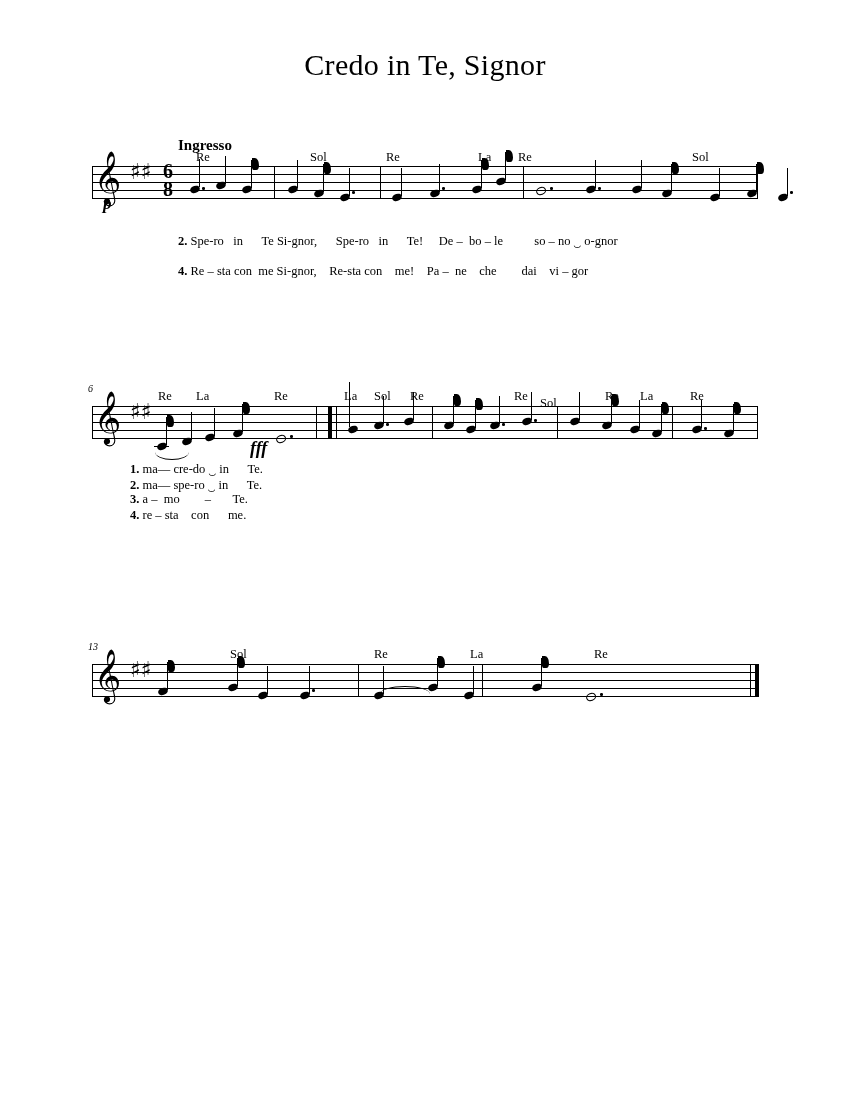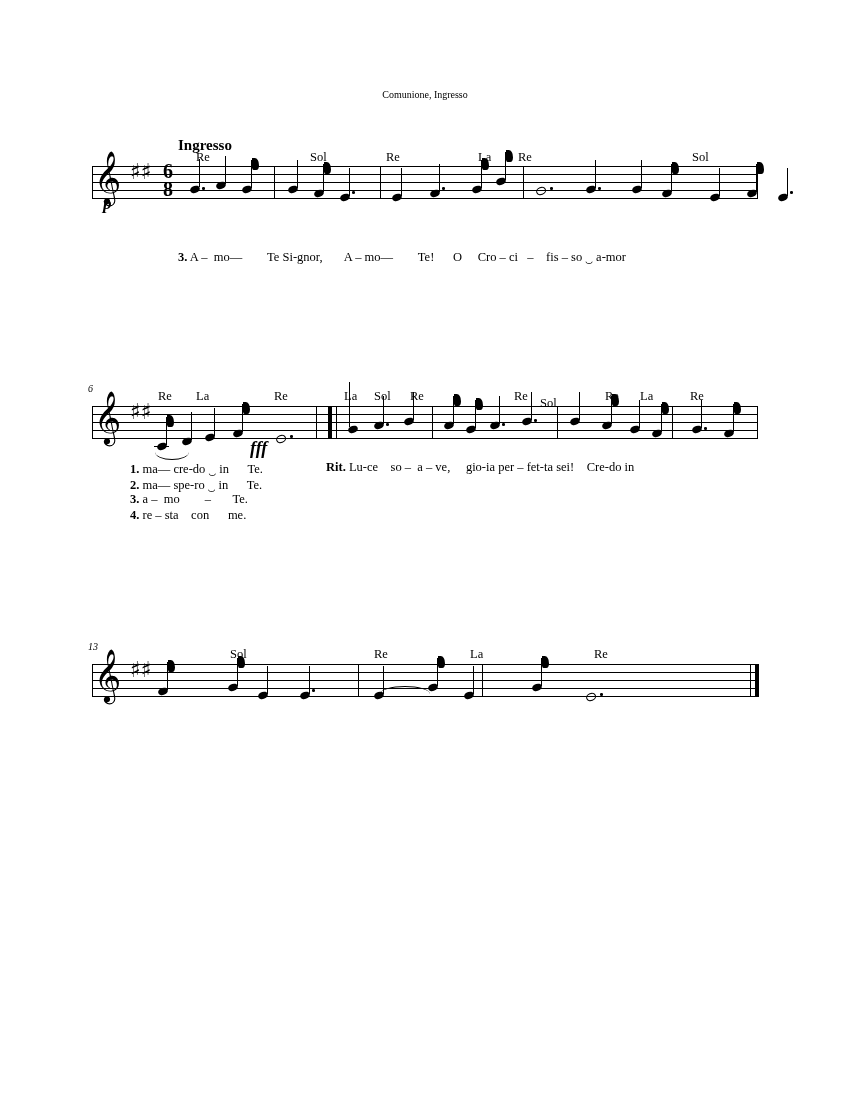--- a/index.html
+++ b/index.html
@@ -192,21 +192,21 @@
   .lyric-line {
     position: absolute;
     white-space: pre;
   }
 </style>
 </head>
 <body>
 
 <div class="sheet">
 
-  <div class="subtitle">Comunione, Ingresso</div>
+  <div class="title">Credo in Te, Signor</div>
 
   <div class="system s1">
 
     <div class="tempo" style="left:178px; top:7px;">Ingresso</div>
 
     <div class="chord" style="left:196px; top:20px;">Re</div>
     <div class="chord" style="left:310px; top:20px;">Sol</div>
     <div class="chord" style="left:386px; top:20px;">Re</div>
     <div class="chord" style="left:478px; top:20px;">La</div>
     <div class="chord" style="left:518px; top:20px;">Re</div>
@@ -313,21 +313,22 @@
       <div class="note">
         <div class="head" style="left:686px; top:28px;"></div>
         <div class="dot" style="left:698px; top:25px;"></div>
         <div class="stem" style="left:695px; top:2px; height:28px;"></div>
       </div>
     </div>
 
     <div class="dynamic" style="left:103px; top:64px;">p</div>
 
     <div class="lyrics">
-      <div class="lyric-line" style="left:178px; top:118px;"><span class="lyric-num">3.</span> <span>A –  mo—        Te Si-gnor,       A – mo—        Te!      O     Cro – ci   –    fis – so ‿ a-mor</span></div>
+      <div class="lyric-line" style="left:178px; top:102px;"><span class="lyric-num">2.</span> <span>Spe-ro   in      Te Si-gnor,      Spe-ro   in      Te!     De –  bo – le          so – no ‿ o-gnor</span></div>
+      <div class="lyric-line" style="left:178px; top:134px;"><span class="lyric-num">4.</span> <span>Re – sta con  me Si-gnor,    Re-sta con    me!    Pa –  ne    che        dai    vi – gor</span></div>
     </div>
   </div>
 
   <div class="system s2">
 
     <div class="measure-num" style="left:88px; top:11px;">6</div>
 
     <div class="chord" style="left:158px; top:17px;">Re</div>
     <div class="chord" style="left:196px; top:17px;">La</div>
     <div class="chord" style="left:274px; top:17px;">Re</div>
@@ -447,21 +448,20 @@
         <div class="head" style="left:632px; top:24px;"></div>
         <div class="stem" style="left:641px; top:-2px; height:28px;"></div>
         <div class="flag" style="left:642px; top:-4px;"></div>
       </div>
     </div>
 
     <div class="dynamic" style="left:250px; top:66px; font-size:18px;">fff</div>
 
     <div class="lyrics">
       <div class="lyric-line" style="left:130px; top:88px;"><span class="lyric-num">1.</span> <span>ma— cre-do ‿ in      Te.</span></div>
-      <div class="lyric-line" style="left:326px; top:88px;"><span class="lyric-num">Rit.</span> <span>Lu-ce    so –  a – ve,     gio-ia per – fet-ta sei!    Cre-do in</span></div>
       <div class="lyric-line" style="left:130px; top:104px;"><span class="lyric-num">2.</span> <span>ma— spe-ro ‿ in      Te.</span></div>
       <div class="lyric-line" style="left:130px; top:120px;"><span class="lyric-num">3.</span> <span>a –  mo        –       Te.</span></div>
       <div class="lyric-line" style="left:130px; top:136px;"><span class="lyric-num">4.</span> <span>re – sta    con      me.</span></div>
     </div>
   </div>
 
   <div class="system s3">
 
     <div class="measure-num" style="left:88px; top:11px;">13</div>
 

